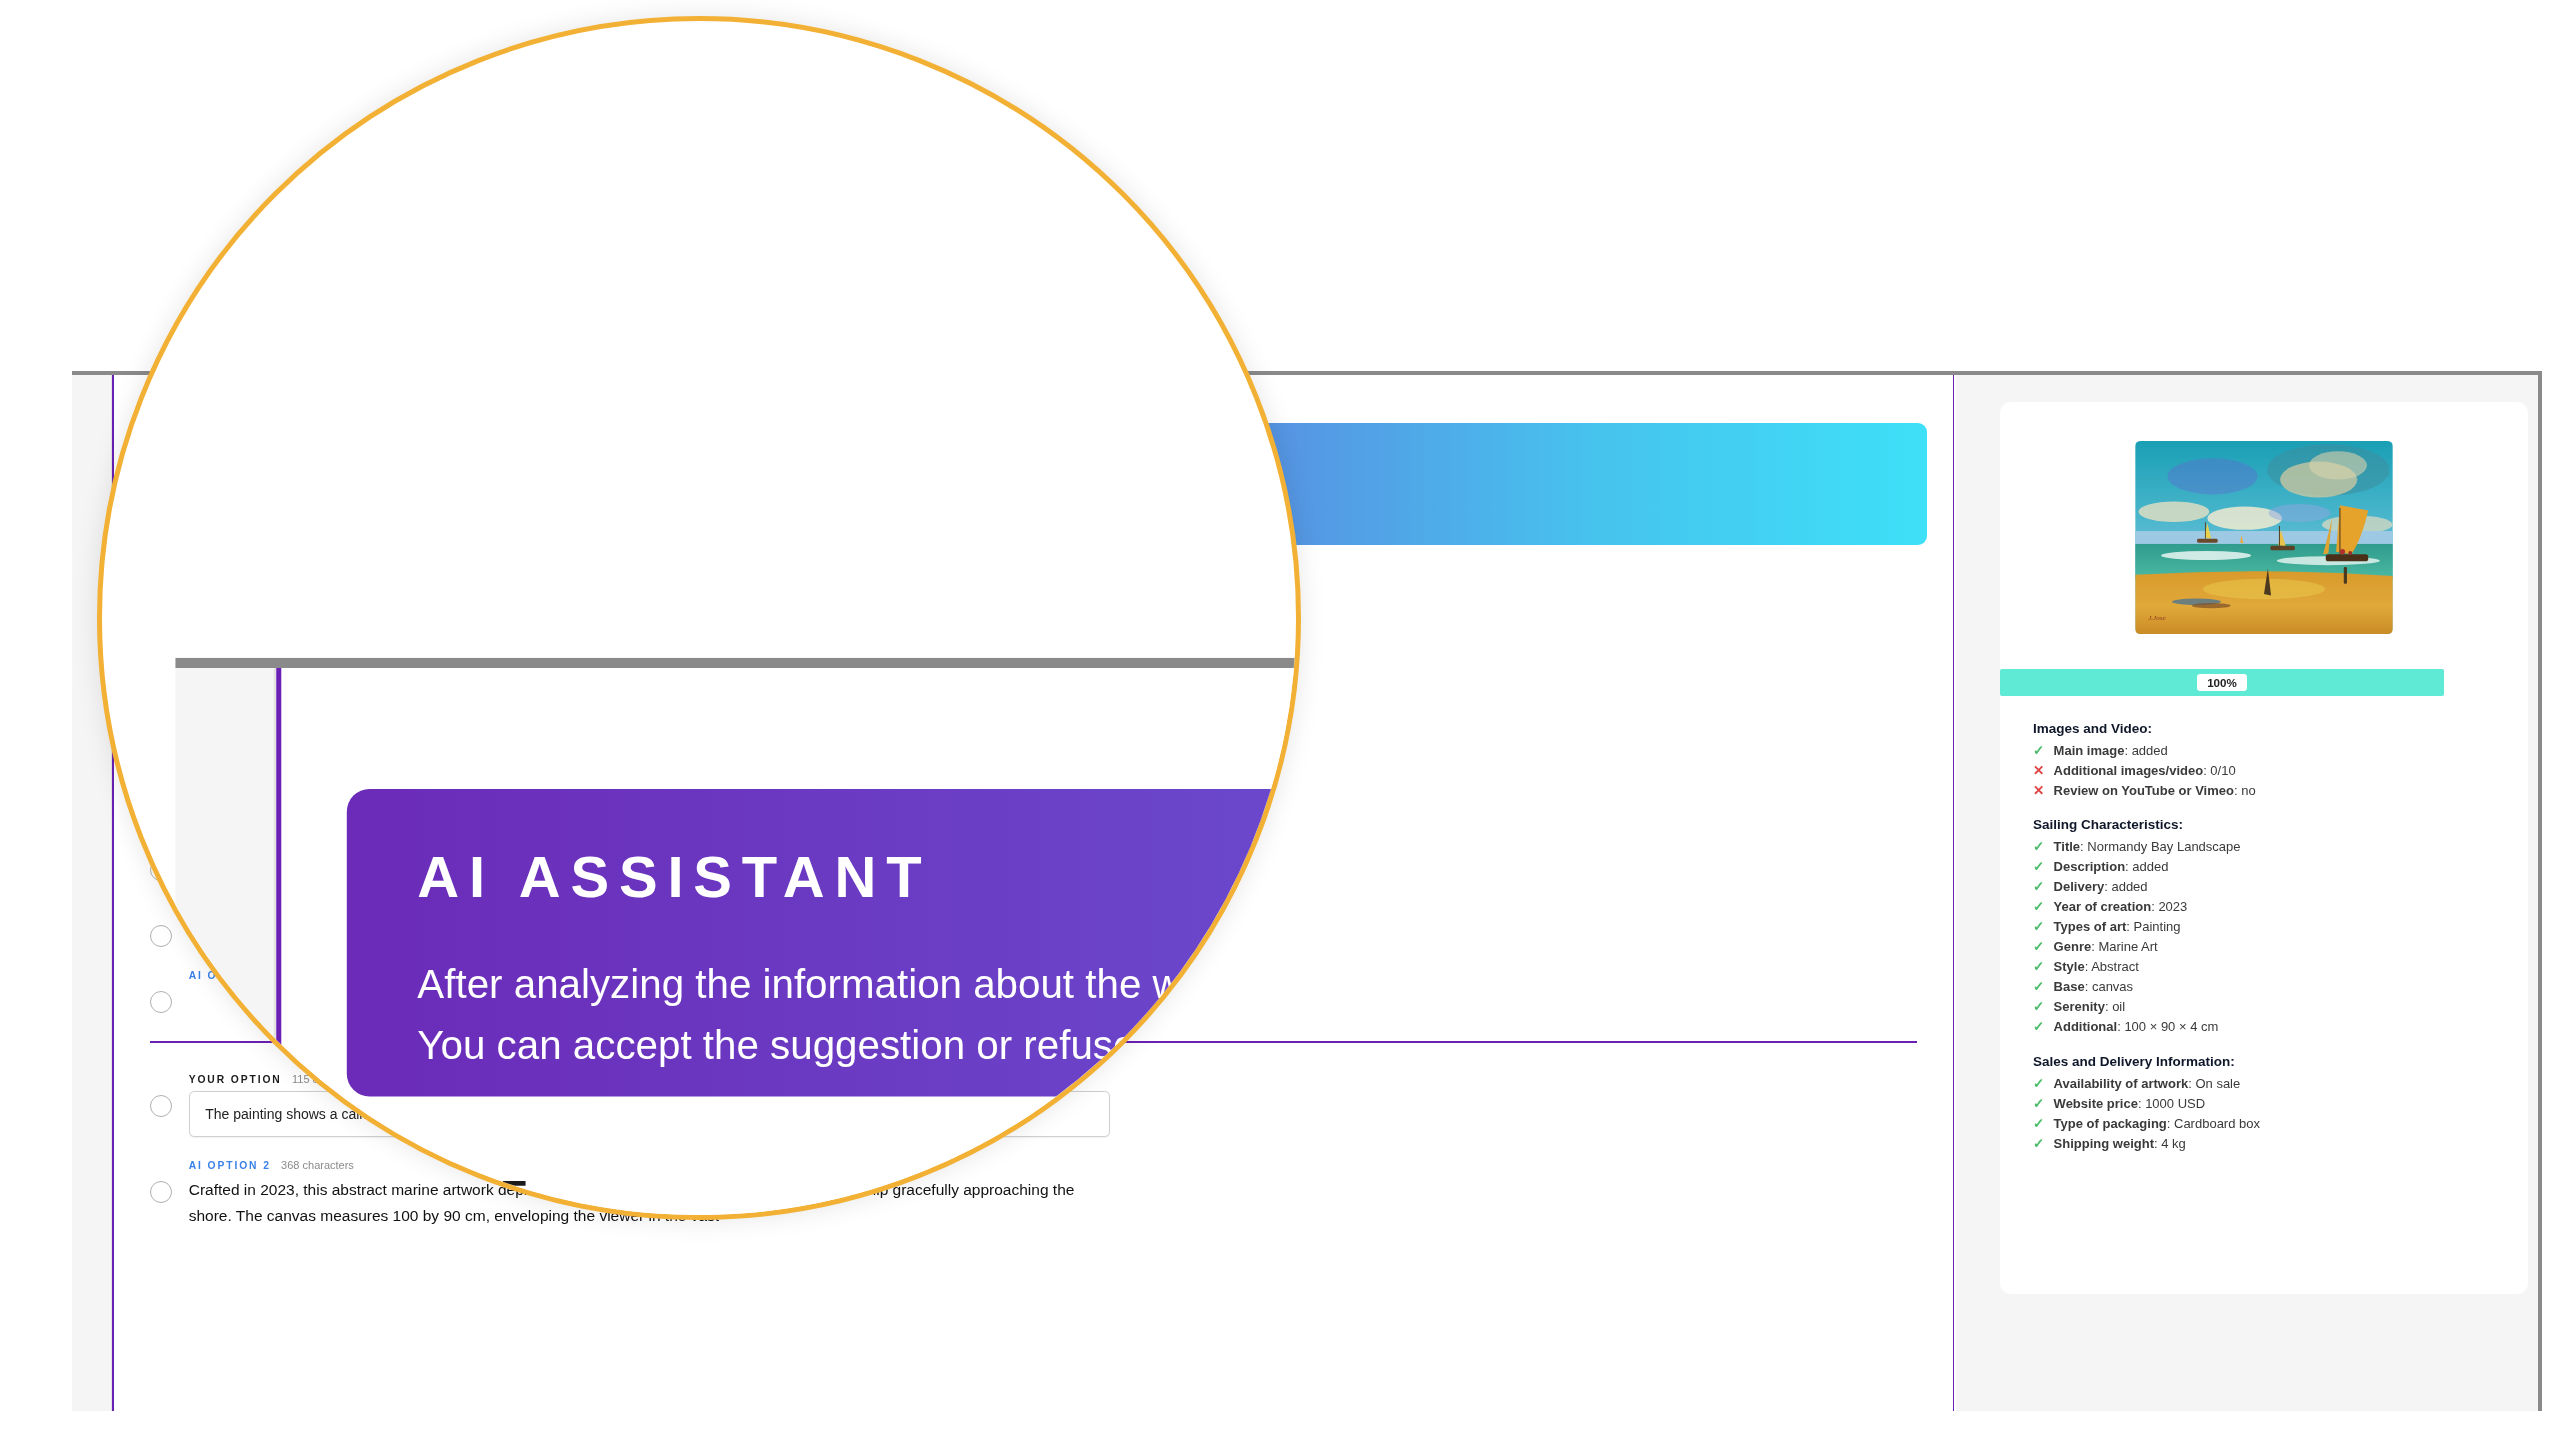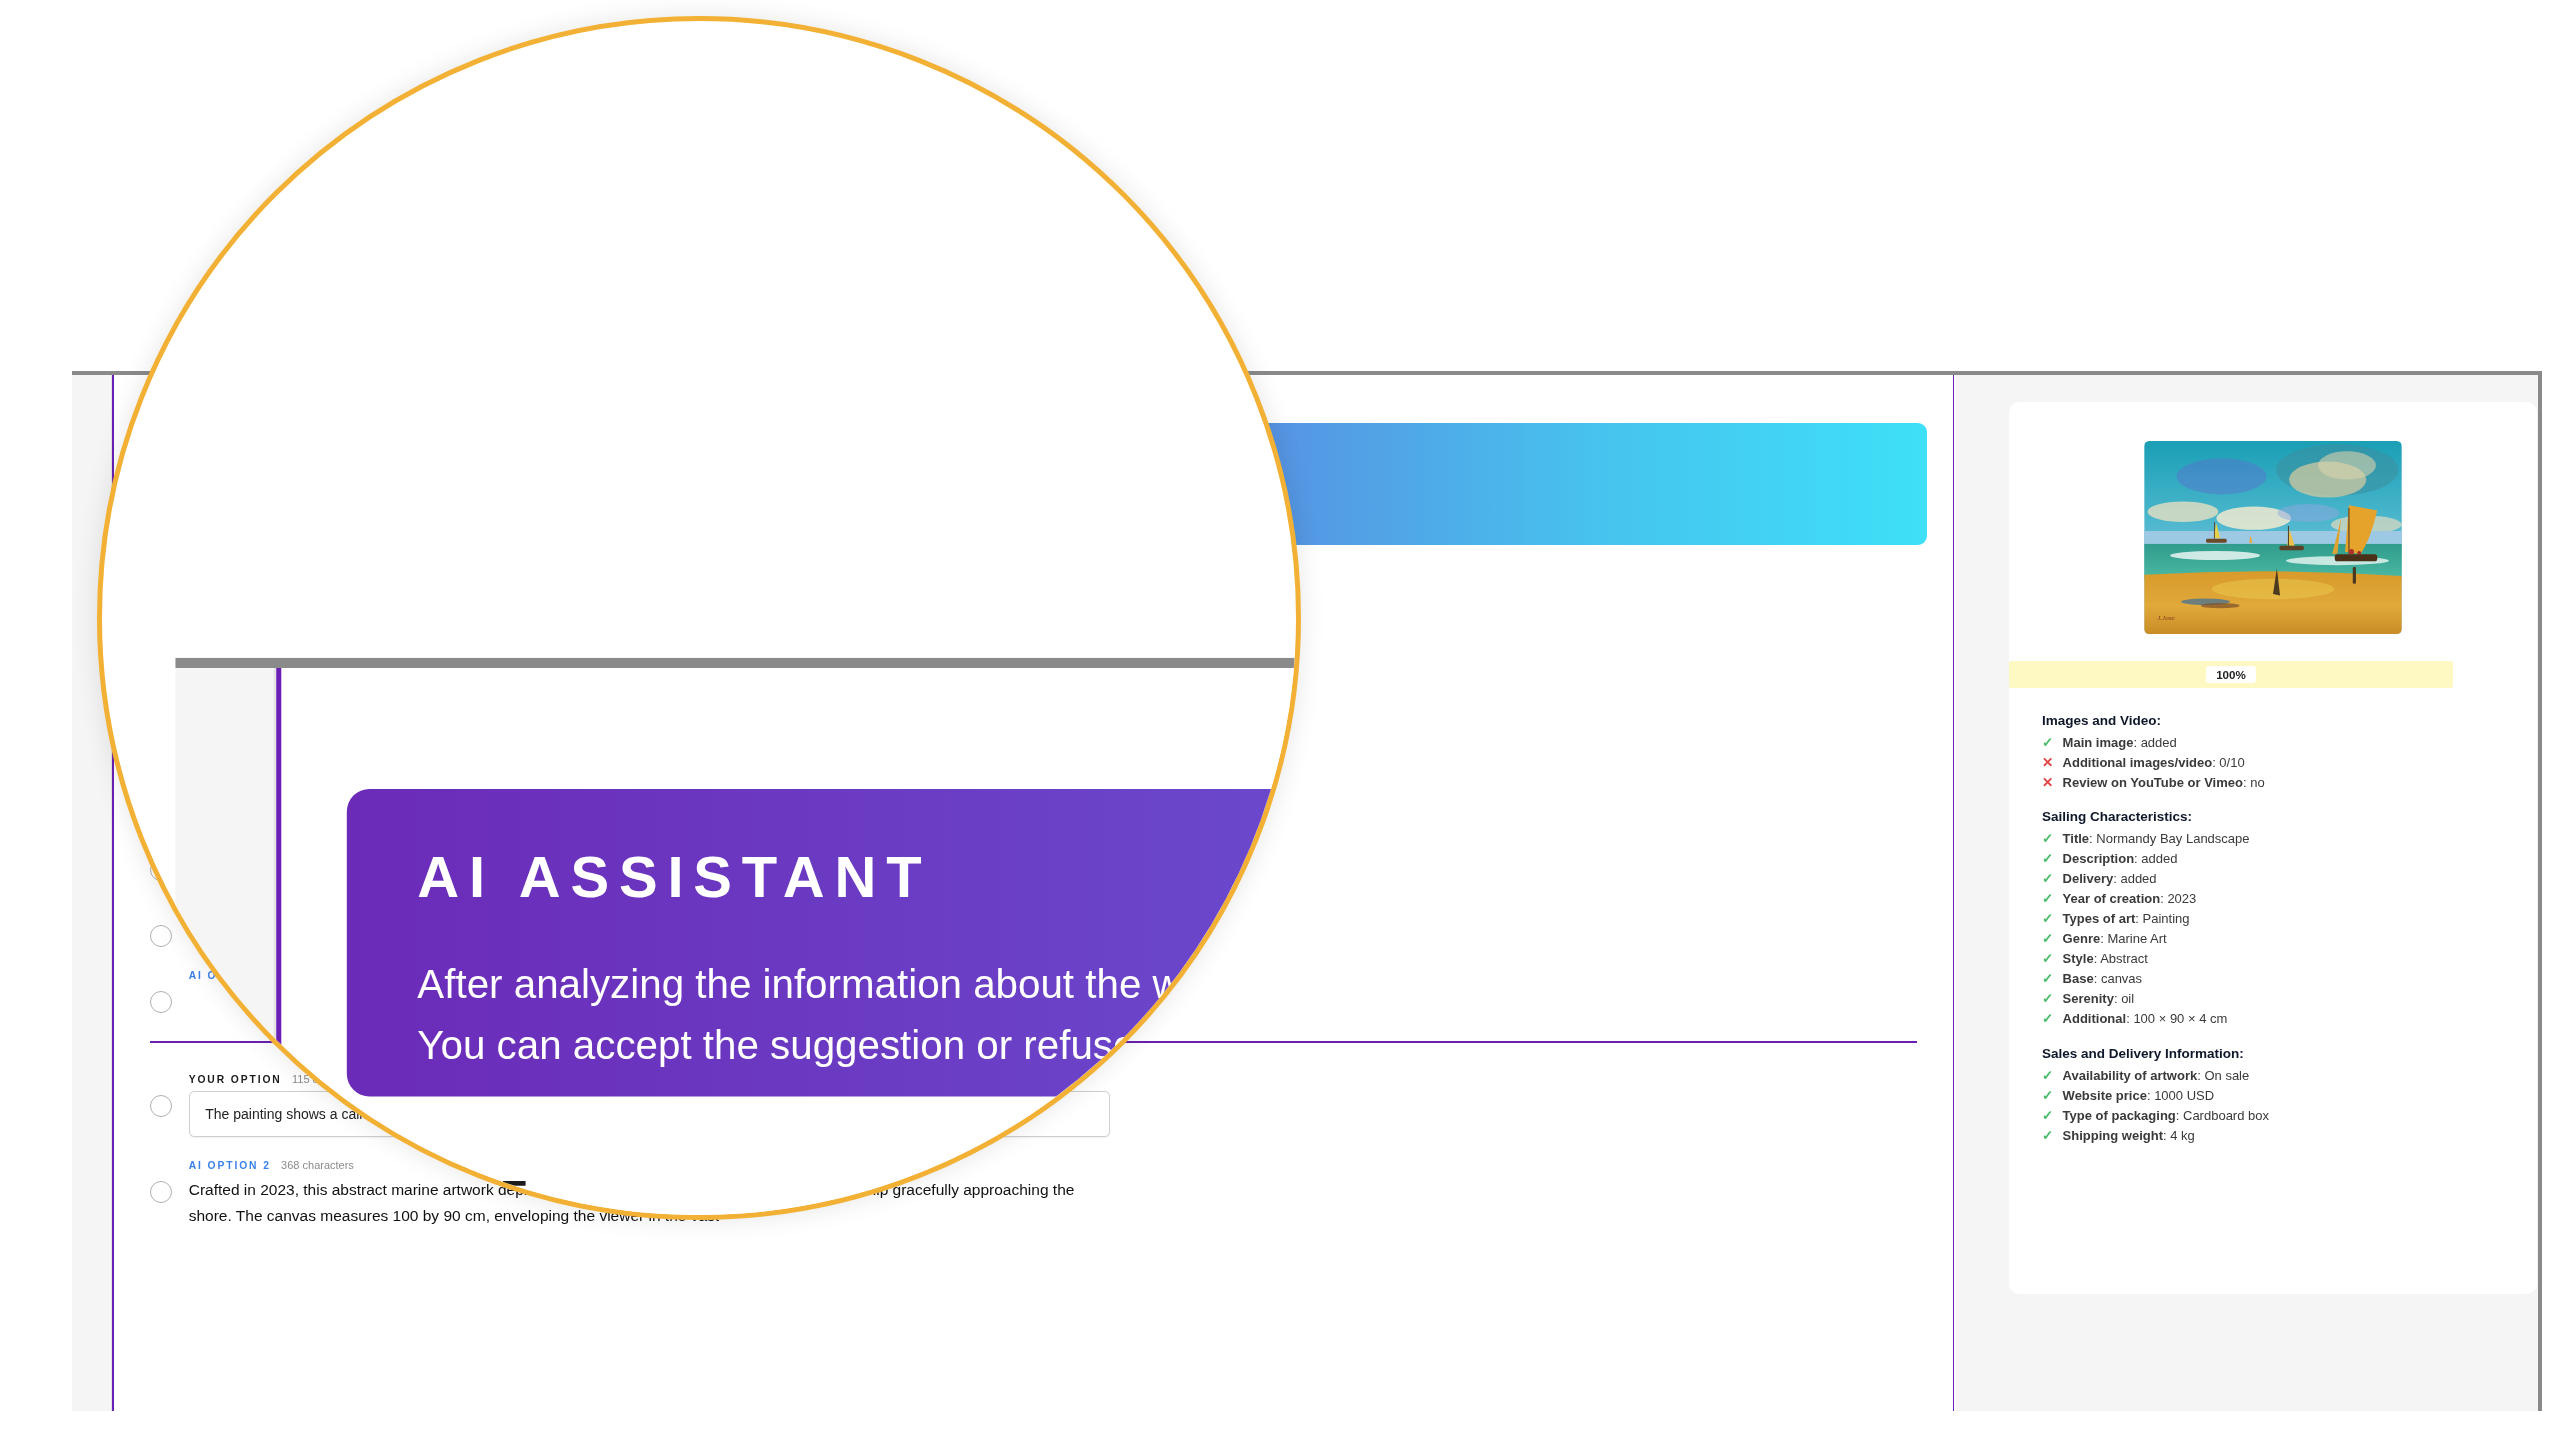--- a/index.html
+++ b/index.html
@@ -95,32 +95,32 @@
   .divider { height: 1.3px; background: #6a1fb5; margin: 28px 36px 0 36px; }
 
   
   .right-panel {
     position: absolute;
     left: 1884px; top: 0; right: 0; bottom: 0;
     background: #f5f5f5;
   }
   .art-card {
     position: absolute;
-    left: 53px; top: 27px;
+    left: 44px; top: 27px;
     width: 528px; height: 892px;
     background: #ffffff; border-radius: 10.3px;
   }
   .art-thumb-wrap { display: flex; flex-direction: column; align-items: center; padding-top: 39px; }
   .art-thumb {
     width: 258px; height: 193px; border-radius: 5.2px; overflow: hidden;
     display: block;
   }
   .progress-bar {
-    margin-top: 27px; width: 444px; height: 27px;
-    background: #fef9c3; border-radius: 1.9px;
+    margin-top: 35px; width: 444px; height: 27px;
+    background: #5eead4; border-radius: 1.9px;
     display: flex; align-items: center; justify-content: center;
   }
   .progress-chip {
     background: #fff; border-radius: 3.2px; color: #222;
     font-size: 11.6px; font-weight: 600; padding: 1.9px 10.3px;
   }
 
   .checklist { padding: 24.5px 33px 0 33px; }
   .cl-group-title { font-size: 13.5px; font-weight: 700; color: #0f172a; margin: 16.7px 0 5.2px 0; }
   .cl-group-title.first { margin-top: 0; }

